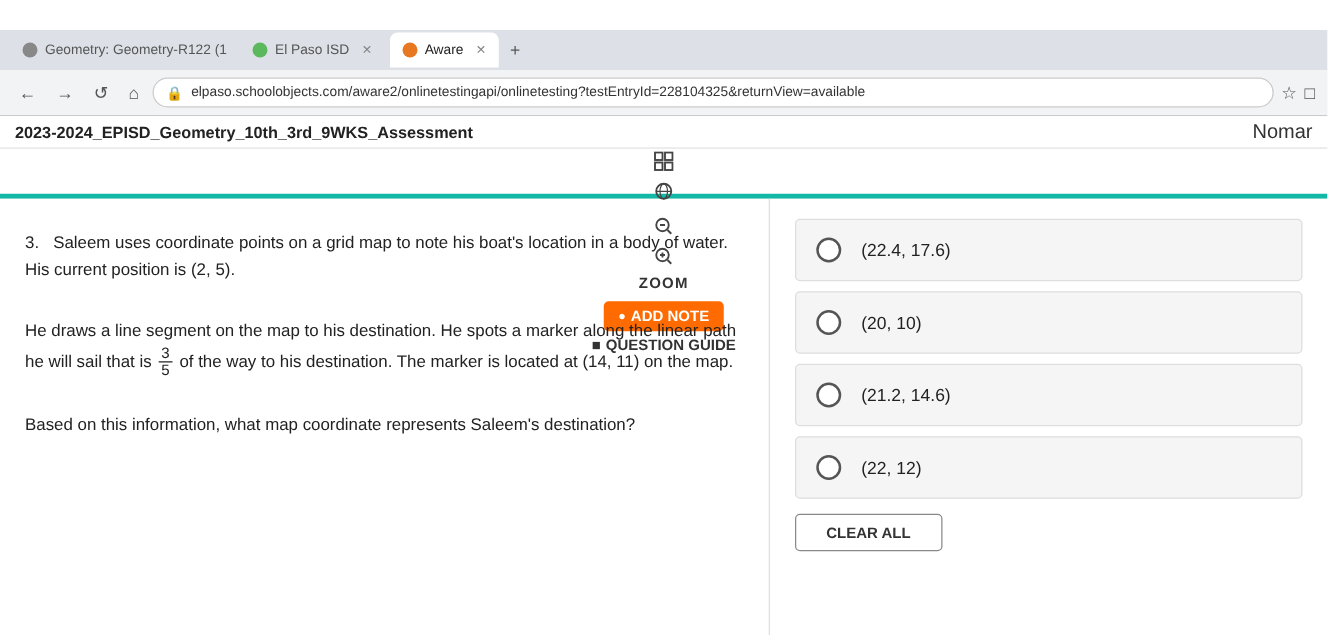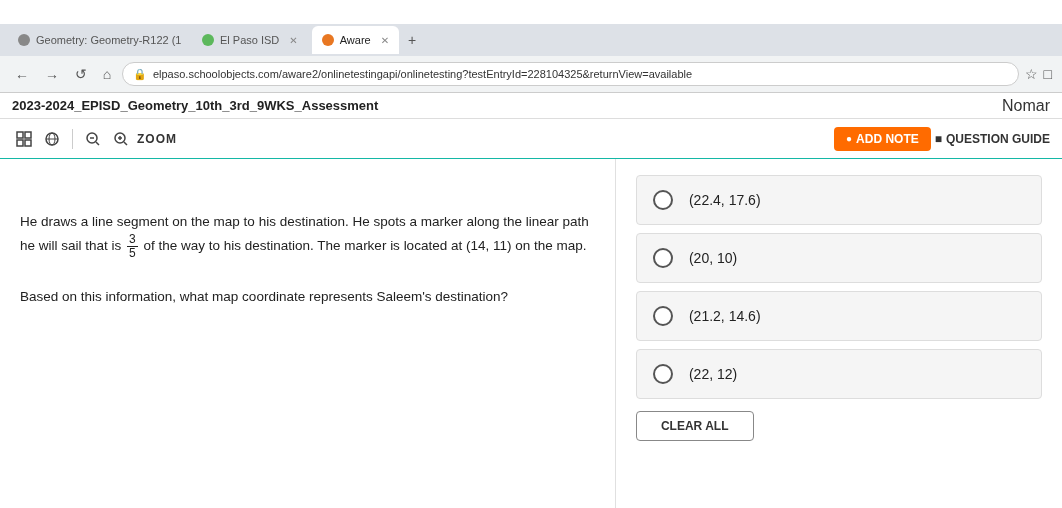--- a/index.html
+++ b/index.html
@@ -115,26 +115,27 @@
       color: #222;
     }
     .user-name {
       font-size: 16px;
       color: #333;
     }
 
     
     .toolbar {
       background: #fff;
-      border-bottom: 1px solid #14b8a6;
+      border-bottom: 4px solid #14b8a6;
       height: 40px;
       display: flex;
       align-items: center;
       padding: 0 12px;
       gap: 4px;
+      flex-direction: column;
     }
     .toolbar-icon-btn {
       background: none;
       border: none;
       cursor: pointer;
       font-size: 16px;
       color: #444;
       padding: 2px 4px;
       display: flex;
       align-items: center;
@@ -345,20 +346,25 @@
   </button>
   <button class="question-guide-btn">
     <span style="font-size:12px;color:#333;">■</span>
     <span>QUESTION GUIDE</span>
   </button>
 </div>
 
 <div class="main-content">
 
   <div class="question-panel">
+    <div class="question-text">
+      <span>3.</span>
+      &nbsp;
+      <span>Saleem uses coordinate points on a grid map to note his boat's location in a body of water. His current position is (2, 5).</span>
+    </div>
     <div class="question-text" style="margin-top:28px;">
       <span>He draws a line segment on the map to his destination. He spots a marker along the linear path he will sail that is </span>
       <span class="fraction">
         <span class="numerator">3</span>
         <span class="denominator">5</span>
       </span>
       <span> of the way to his destination. The marker is located at (14, 11) on the map.</span>
     </div>
     <div class="question-prompt">Based on this information, what map coordinate represents Saleem's destination?</div>
   </div>

